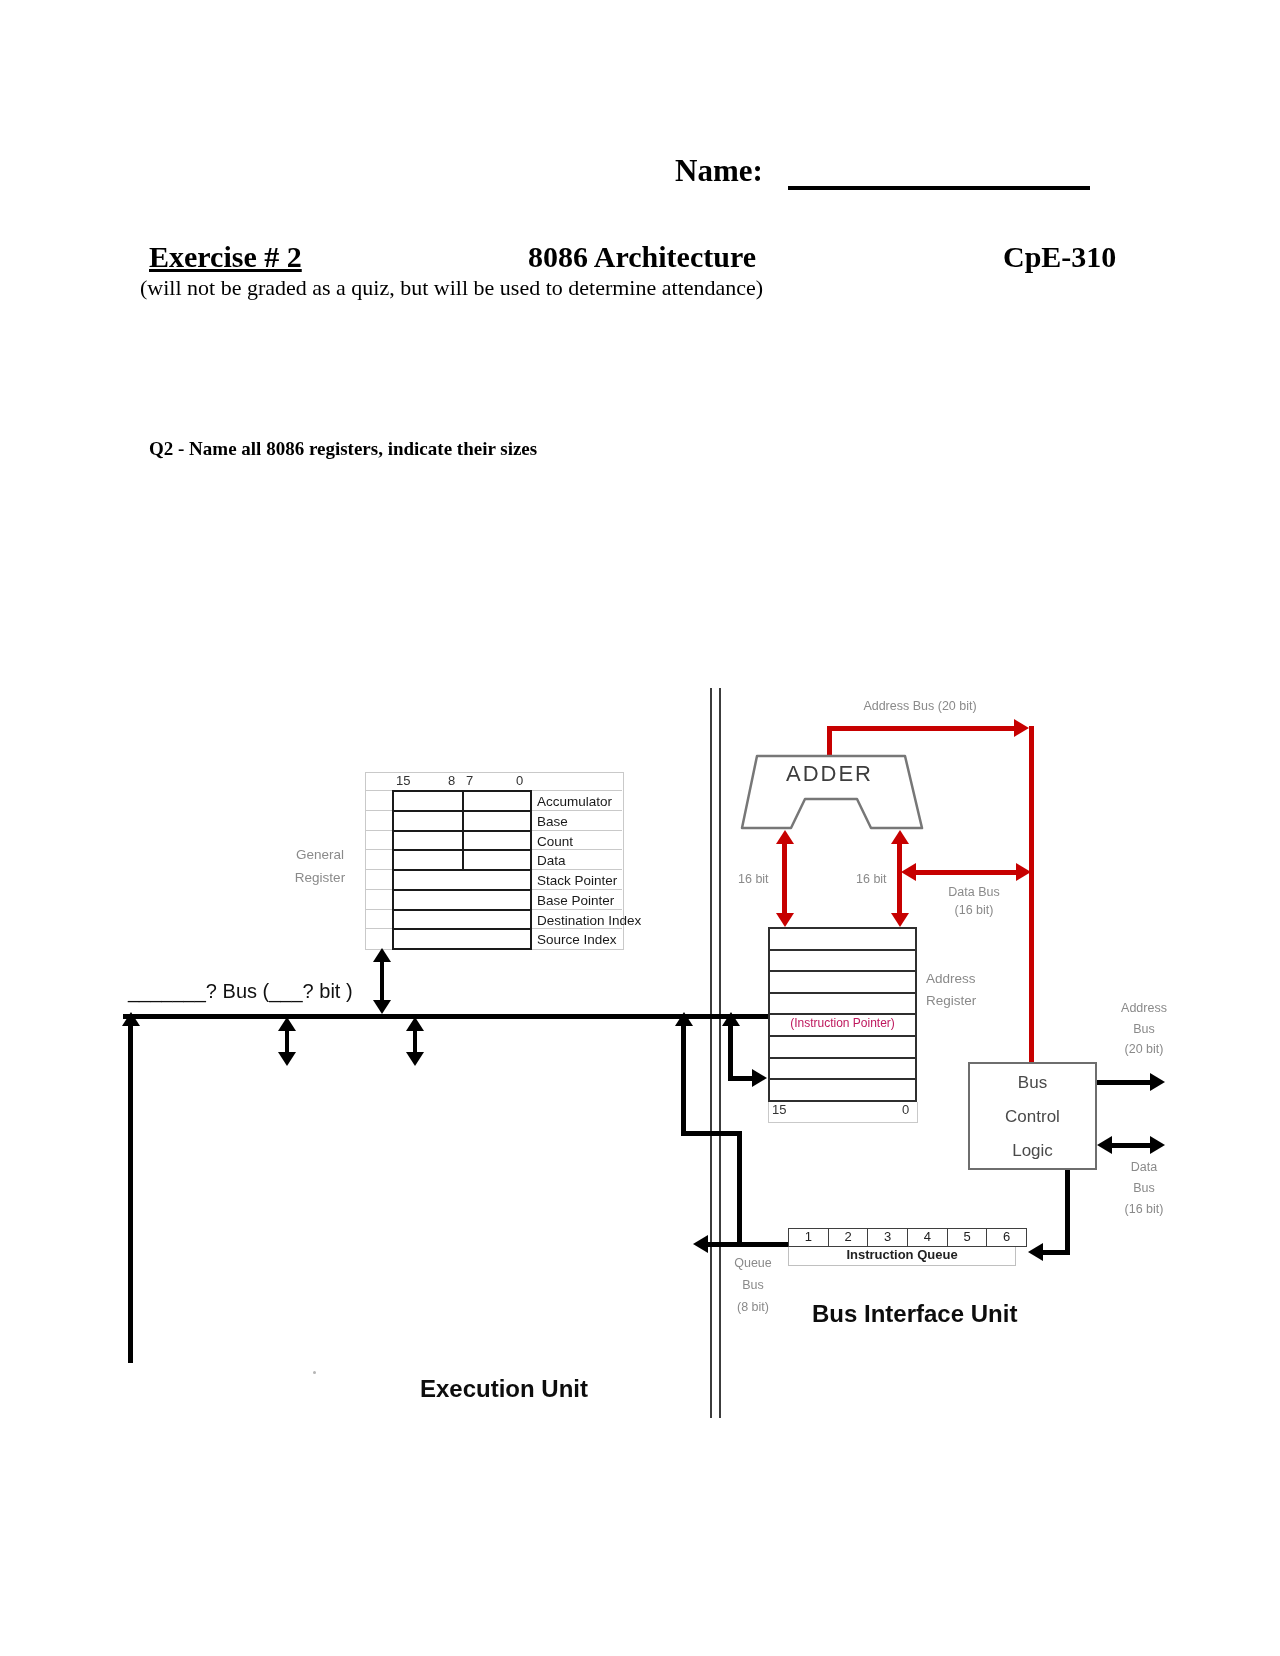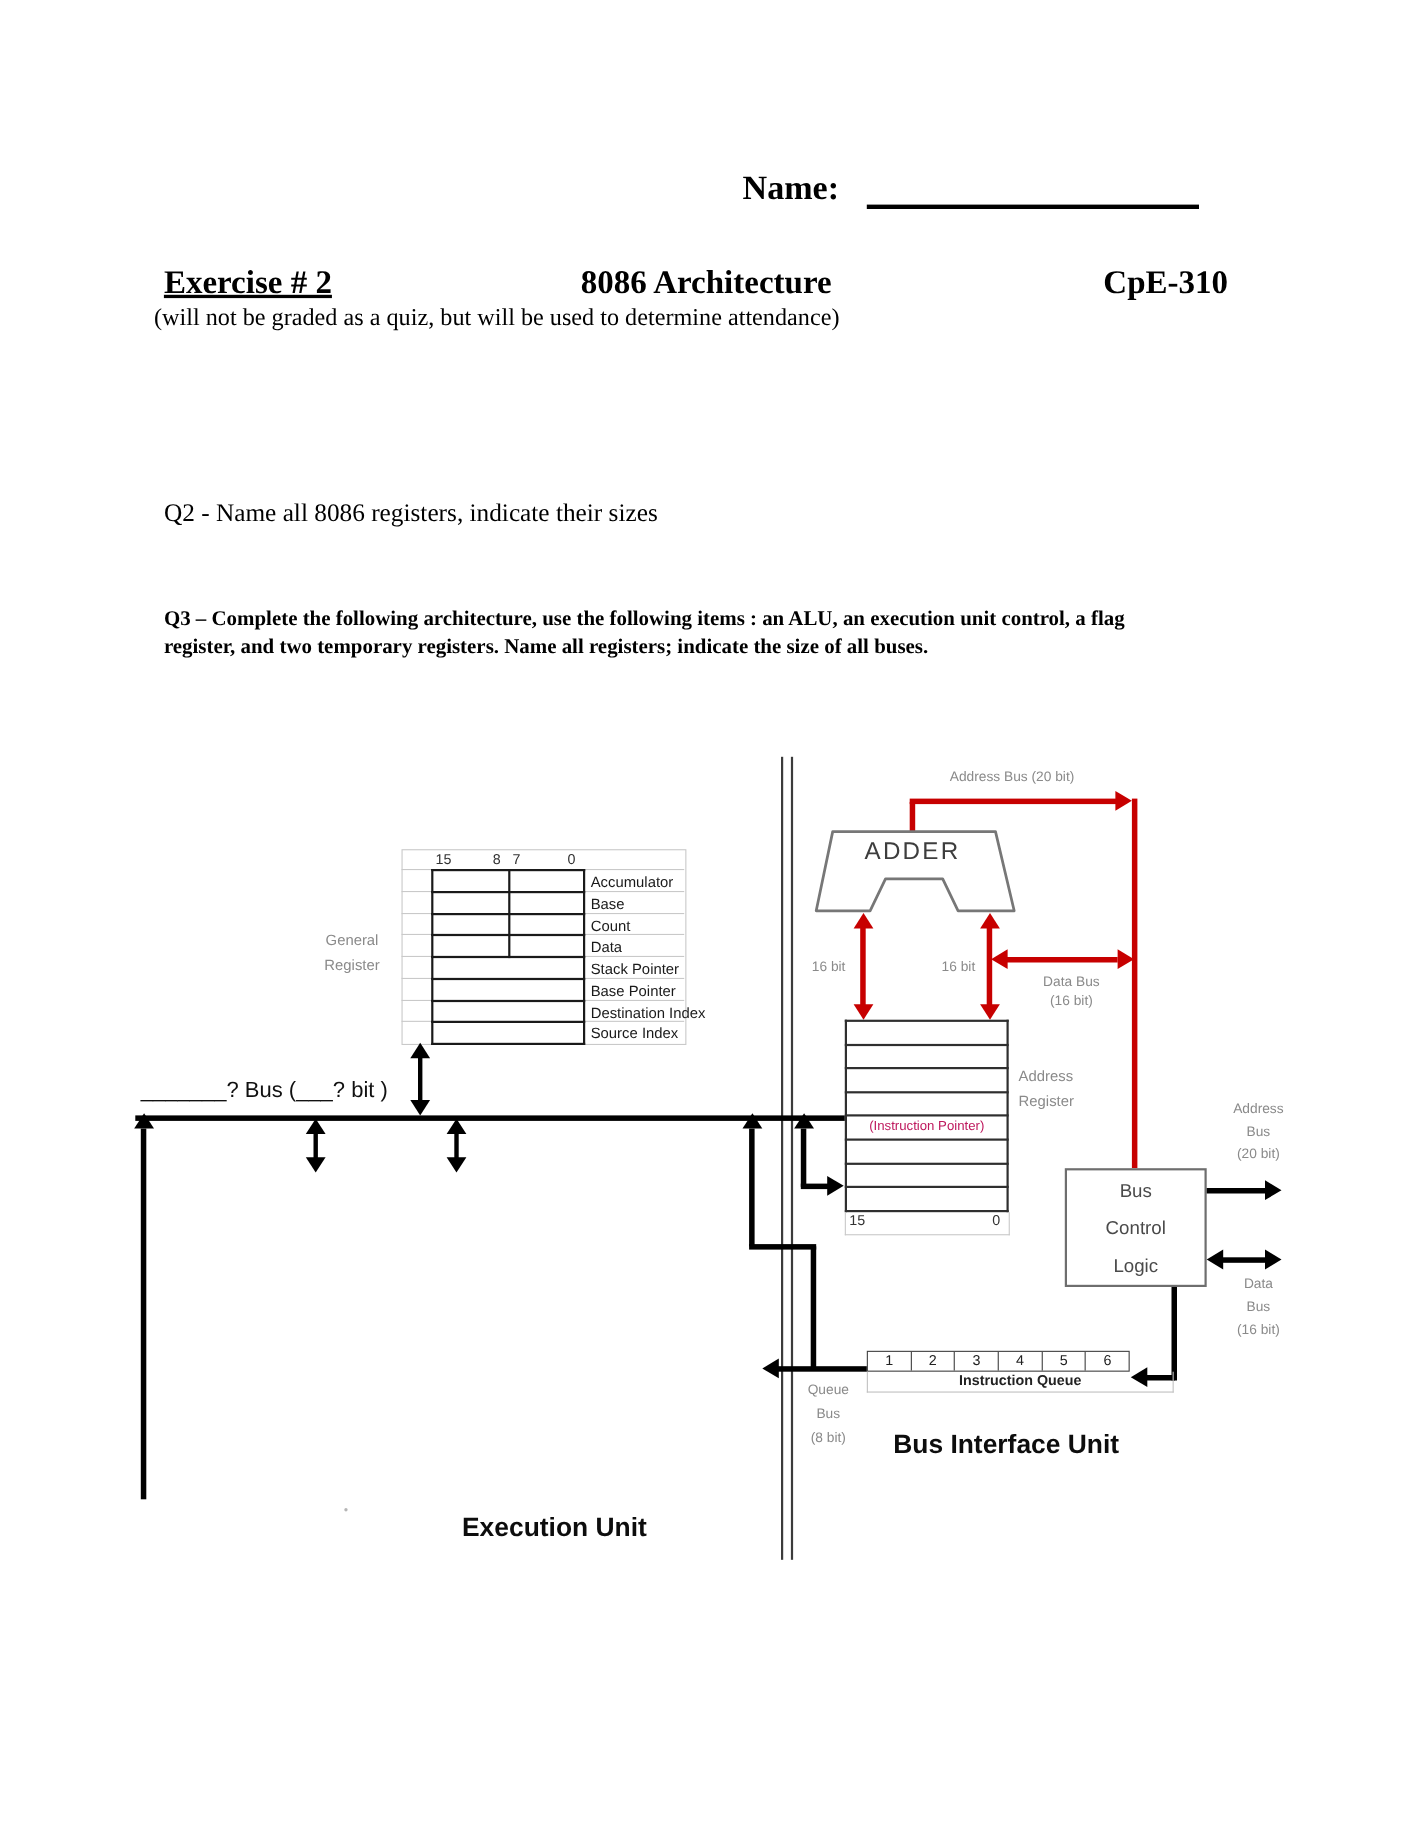--- a/index.html
+++ b/index.html
@@ -35,23 +35,21 @@
 <div id="page">
 
   <div class="abs serif" style="left:675px;top:153px;font-size:31px;font-weight:bold;">Name:</div>
   <div class="abs blk" style="left:788px;top:186px;width:302px;height:3.5px;"></div>
 
   <div class="abs serif" style="left:149px;top:240px;font-size:30px;font-weight:bold;text-decoration:underline;">Exercise # 2</div>
   <div class="abs serif" style="left:528px;top:240px;font-size:30px;font-weight:bold;">8086 Architecture</div>
   <div class="abs serif" style="left:1003px;top:240px;font-size:30px;font-weight:bold;">CpE-310</div>
   <div class="abs serif" style="left:140px;top:275px;font-size:22px;">(will not be graded as a quiz, but will be used to determine attendance)</div>
 
-  <div class="abs serif" style="left:149px;top:454px;font-size:23px;font-weight:normal;">Q2 -  Name all 8086 registers, indicate their sizes</div>
-  <div class="abs serif pre" style="left:149px;top:550px;width:960px;font-size:19px;font-weight:bold;line-height:26px;">Q3 –  Complete the following architecture, use the following items : an ALU, an execution unit control, a flag
-register, and two temporary registers. Name all registers; indicate the size of all buses.</div>
+  <div class="abs serif" style="left:149px;top:438px;font-size:19px;font-weight:bold;">Q2 -  Name all 8086 registers, indicate their sizes</div>
 
   <div class="abs thin" style="left:710px;top:688px;width:2px;height:730px;"></div>
   <div class="abs thin" style="left:719px;top:688px;width:2px;height:730px;"></div>
 
   <div class="abs gray-lbl ctr" style="left:850px;top:696px;width:140px;">Address Bus (20 bit)</div>
   <div class="abs red" style="left:827px;top:729px;width:5px;height:27px;"></div>
   <div class="abs red" style="left:827px;top:726px;width:190px;height:5px;"></div>
   <div class="tri right redc" style="left:1014px;top:719px;"></div>
   <div class="abs red" style="left:1029px;top:726px;width:5px;height:336px;"></div>
 
@@ -176,21 +174,21 @@
   <div class="tri left" style="left:1028px;top:1243px;"></div>
 
   <div class="abs" style="left:788px;top:1228px;width:239px;height:19px;display:flex;border:1.5px solid #3f3f3f;box-sizing:border-box;">
     <div style="flex:1;border-right:1.5px solid #3f3f3f;font-size:13px;color:#222;text-align:center;">1</div>
     <div style="flex:1;border-right:1.5px solid #3f3f3f;font-size:13px;color:#222;text-align:center;">2</div>
     <div style="flex:1;border-right:1.5px solid #3f3f3f;font-size:13px;color:#222;text-align:center;">3</div>
     <div style="flex:1;border-right:1.5px solid #3f3f3f;font-size:13px;color:#222;text-align:center;">4</div>
     <div style="flex:1;border-right:1.5px solid #3f3f3f;font-size:13px;color:#222;text-align:center;">5</div>
     <div style="flex:1;font-size:13px;color:#222;text-align:center;">6</div>
   </div>
-  <div class="abs ctr" style="left:788px;top:1247px;width:279px;height:19px;border:1px solid #c0c0c0;border-top:none;
+  <div class="abs ctr" style="left:788px;top:1247px;width:228px;height:19px;border:1px solid #c0c0c0;border-top:none;
         box-sizing:border-box;font-size:13px;font-weight:600;color:#222;">Instruction Queue</div>
 
   <div class="abs blk" style="left:706px;top:1242px;width:82px;height:5px;"></div>
   <div class="tri left" style="left:693px;top:1235px;"></div>
   <div class="abs blk" style="left:737px;top:1133px;width:5px;height:112px;"></div>
   <div class="abs blk" style="left:681px;top:1131px;width:61px;height:5px;"></div>
   <div class="abs blk" style="left:681px;top:1026px;width:5px;height:107px;"></div>
   <div class="tri up" style="left:675px;top:1012px;"></div>
 
   <div class="abs blk" style="left:728px;top:1026px;width:5px;height:53px;"></div>

